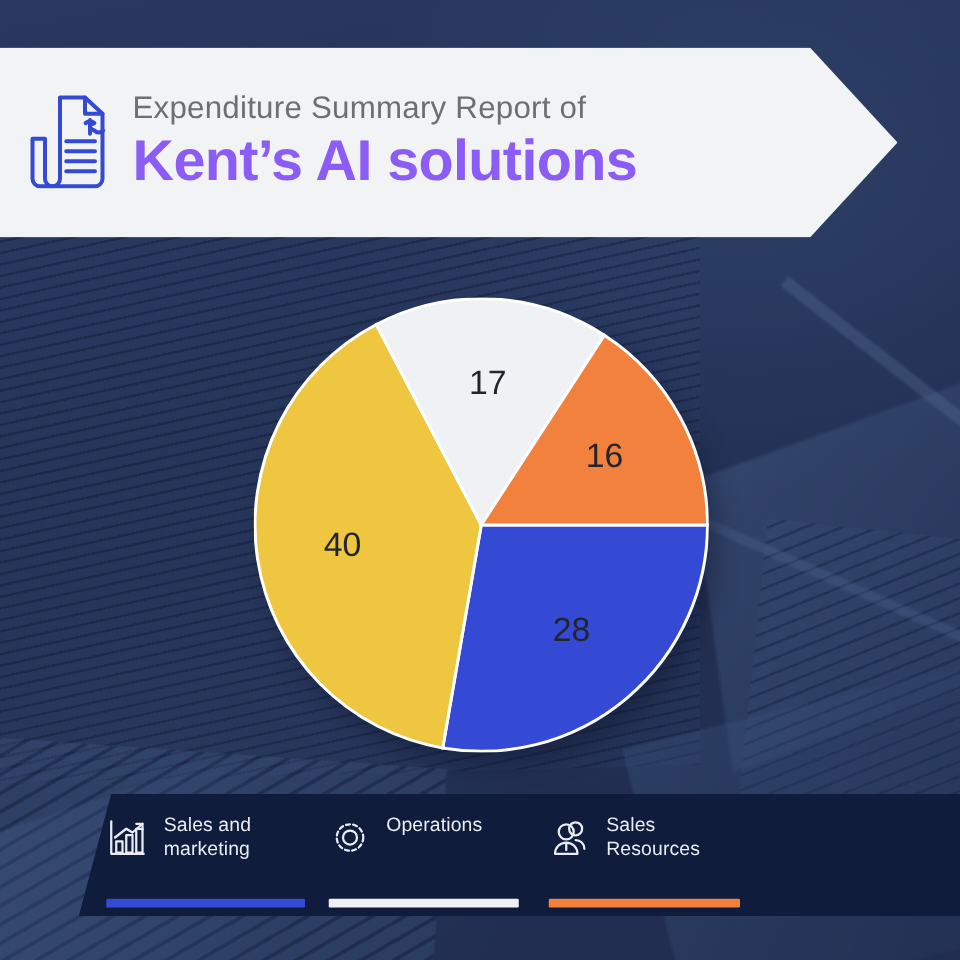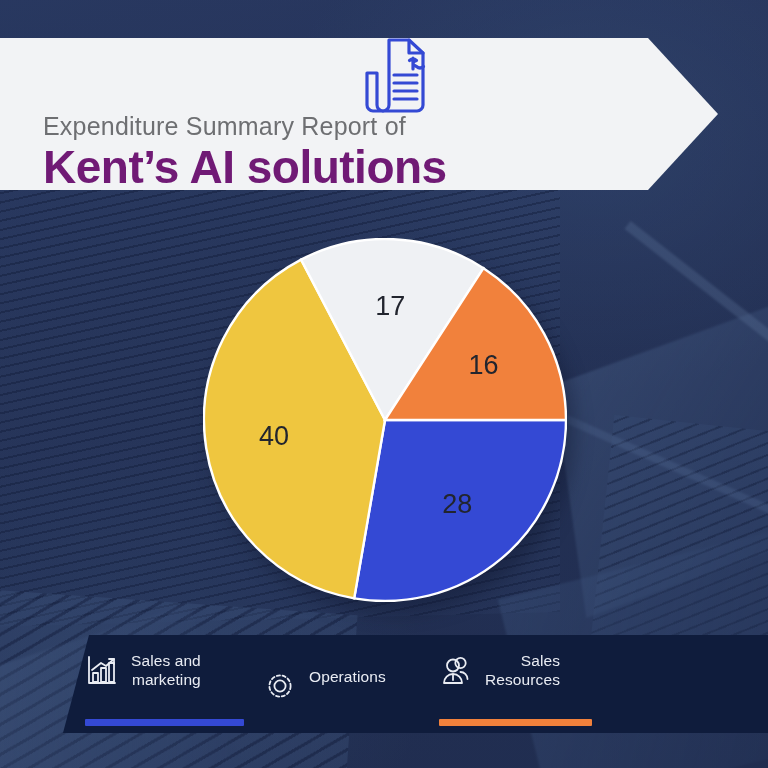--- a/index.html
+++ b/index.html
@@ -72,29 +72,29 @@
     background:linear-gradient(180deg, rgba(34,46,82,.30), rgba(30,42,76,.42));
   }
 
   
   .banner{
     position:absolute;left:0;top:38px;width:718px;height:152px;
     background:#F2F3F5;
     clip-path:polygon(0 0, 648px 0, 718px 76px, 648px 152px, 0 152px);
     display:flex;align-items:center;
   }
-  .banner-inner{display:flex;align-items:flex-end;padding-left:43px;flex-direction:column;}
+  .banner-inner{display:flex;align-items:flex-start;padding-left:22px;}
   .invoice-icon{width:64px;height:78px;flex:0 0 auto;margin-right:20px;}
   .banner-text{display:flex;flex-direction:column;justify-content:center;}
   .subtitle{
     font-size:25px;color:#6E6F72;letter-spacing:.2px;line-height:1.1;
     margin-bottom:2px;font-weight:400;
   }
   .maintitle{
-    font-size:46px;color:#701a75;font-weight:700;letter-spacing:-.5px;line-height:1.12;
+    font-size:46px;color:#8b5cf6;font-weight:700;letter-spacing:-.5px;line-height:1.12;
   }
 
   
   .pie-wrap{position:absolute;left:203px;top:238px;width:364px;height:364px;}
   .pie-shadow{
     position:absolute;left:8px;top:12px;width:364px;height:364px;border-radius:50%;
     background:rgba(12,20,44,.40);filter:blur(9px);
   }
   .pie-svg{position:absolute;left:0;top:0;}
   .slice-label{
@@ -104,26 +104,26 @@
   }
 
   
   .legend{
     position:absolute;left:63px;top:635px;width:705px;height:98px;
     background:#0F1C3C;
     clip-path:polygon(26px 0, 705px 0, 705px 98px, 0 98px);
     display:flex;align-items:flex-start;
   }
   .legend-items{
-    display:flex;width:100%;padding:16px 0 0 22px;box-sizing:border-box;text-align:right;
+    display:flex;width:100%;padding:16px 0 0 22px;box-sizing:border-box;
   }
   .legend-item{position:relative;display:flex;align-items:flex-start;}
   .legend-item.i0{width:178px;}
   .legend-item.i1{width:172px;}
-  .legend-item.i2{width:176px;margin-top:16px;}
+  .legend-item.i2{width:176px;}
   .legend-item.i3{width:172px;}
   .leg-icon{width:34px;height:34px;flex:0 0 auto;margin:2px 12px 0 0;}
   .leg-label{
     color:#E9ECF3;font-size:15.5px;line-height:1.24;font-weight:400;
     white-space:pre-line;letter-spacing:.1px;
   }
   .leg-bar{position:absolute;left:0;top:68px;height:7px;border-radius:1px;}
   .legend-item.i0 .leg-bar{width:159px;}
   .legend-item.i1 .leg-bar{width:152px;}
   .legend-item.i2 .leg-bar{width:152px;}

